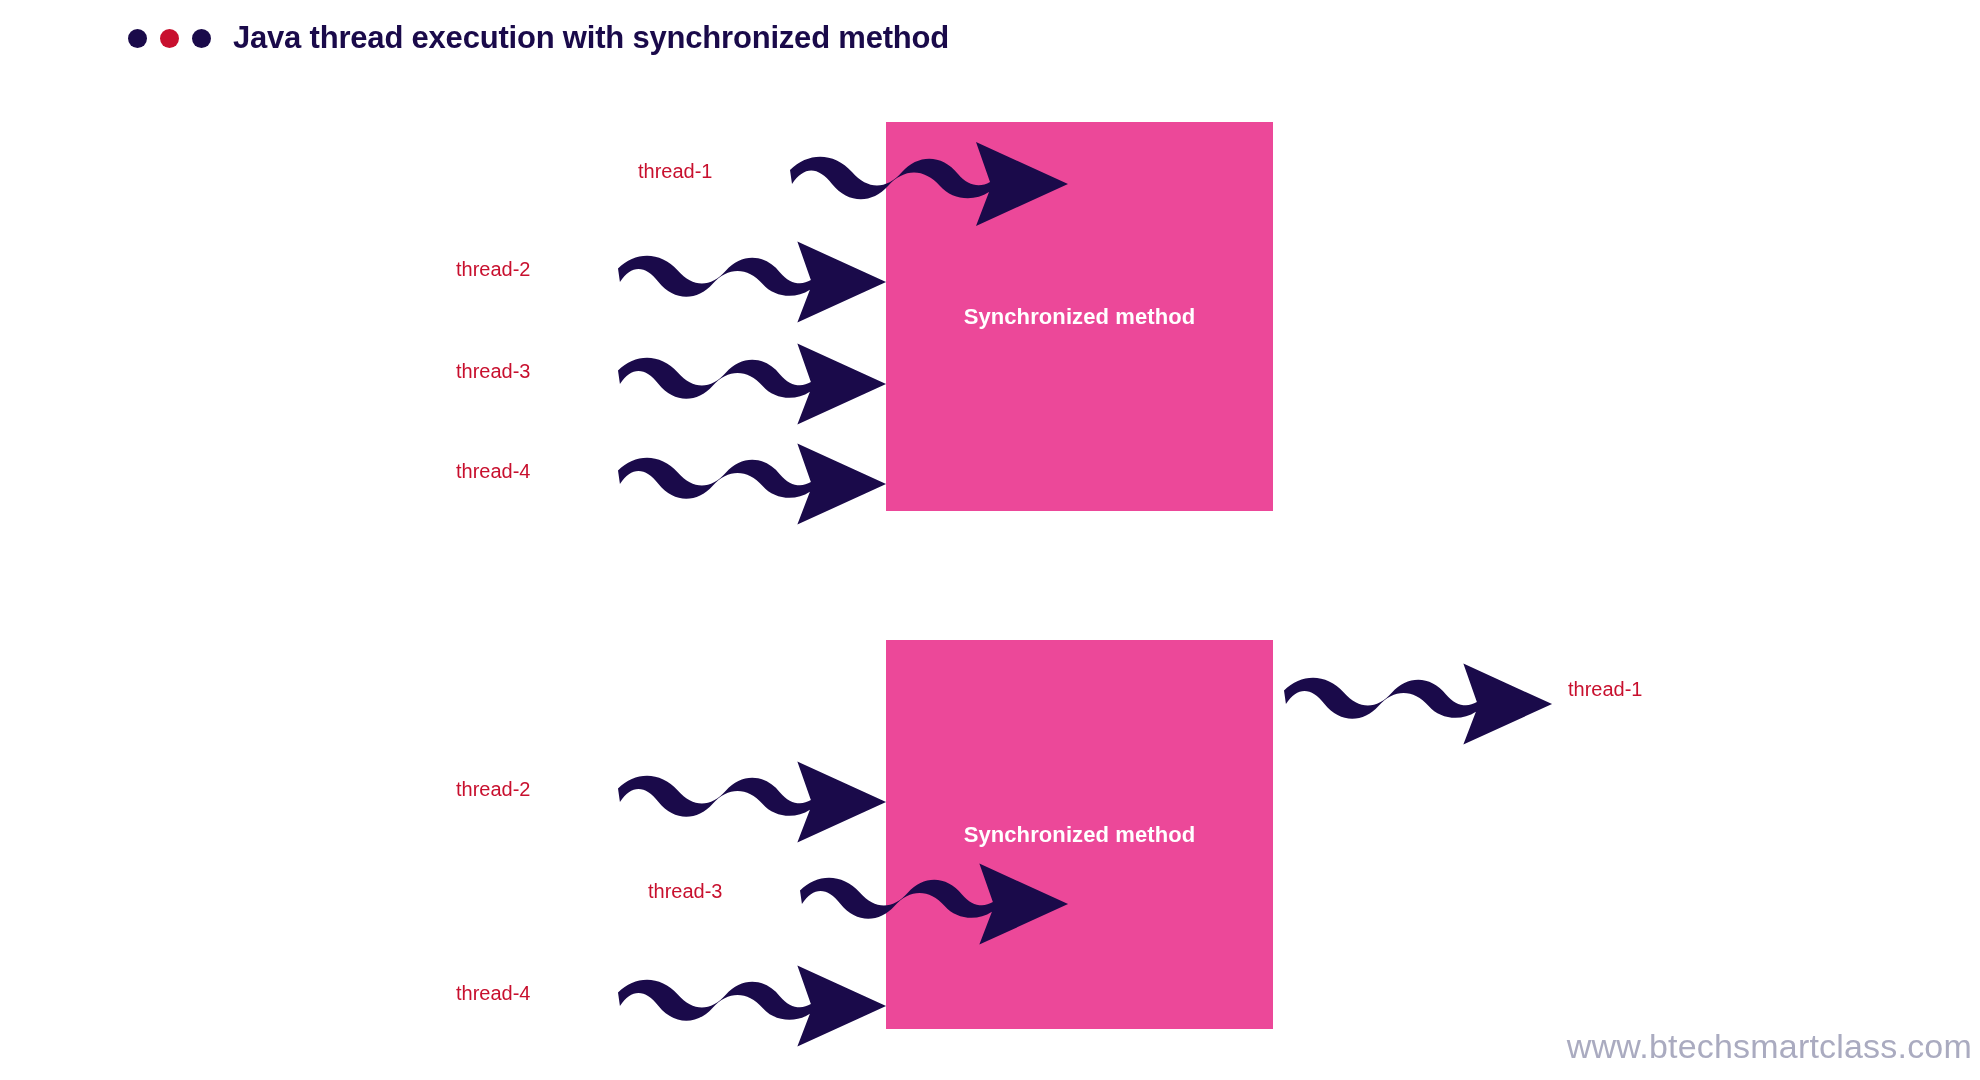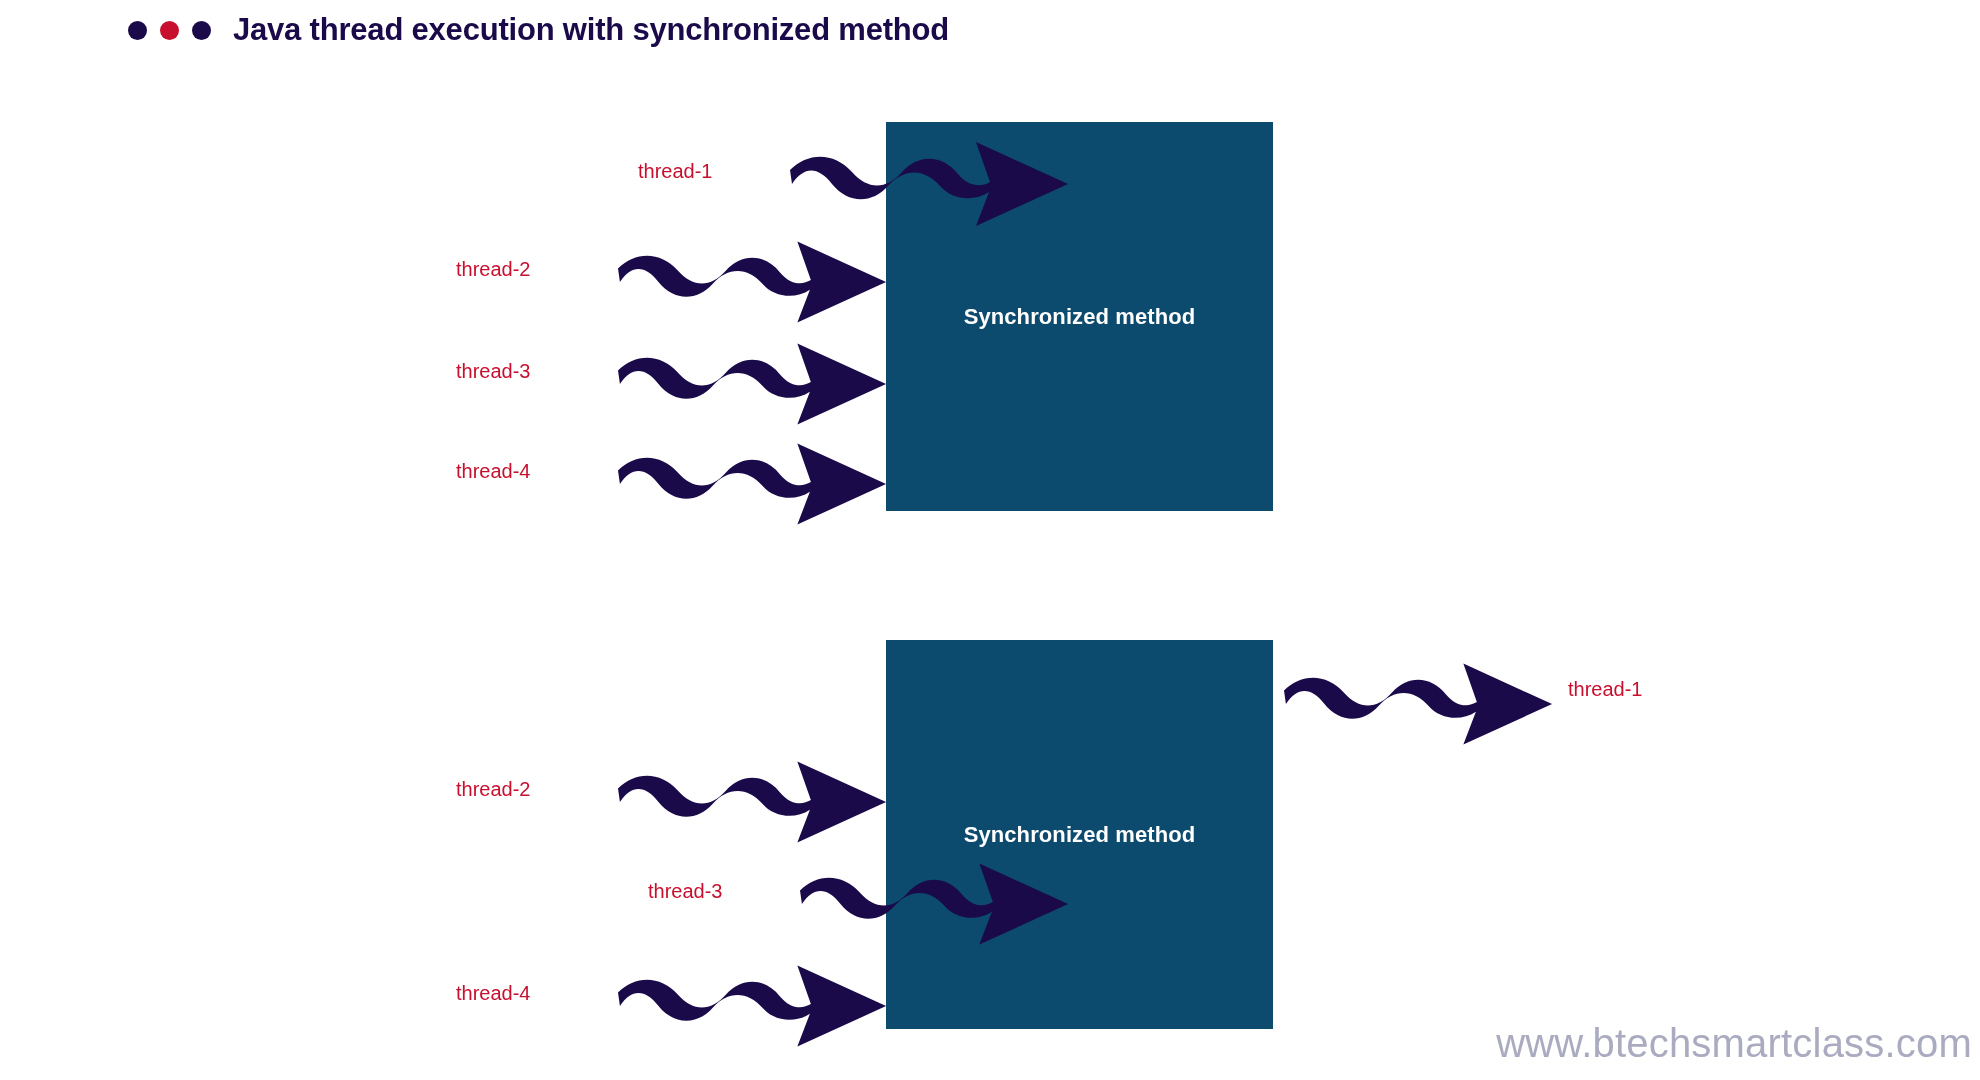--- a/index.html
+++ b/index.html
@@ -12,21 +12,21 @@
     height: 1080px;
     position: relative;
     overflow: hidden;
     font-family: "Liberation Sans", sans-serif;
   }
 
   
   #title-bar {
     position: absolute;
     left: 128px;
-    top: 12px;
+    top: 20px;
     display: flex;
     align-items: center;
     gap: 13px;
   }
   .title-dot {
     width: 19px;
     height: 19px;
     border-radius: 50%;
     flex: 0 0 auto;
   }
@@ -42,21 +42,21 @@
   }
 
   
   #stage {
     position: absolute;
     inset: 0;
   }
 
   .sync-box {
     position: absolute;
-    background: #0c4a6e;
+    background: #ec4899;
     display: flex;
     align-items: center;
     justify-content: center;
   }
   .sync-box-label {
     color: #ffffff;
     font-size: 22px;
     font-weight: 700;
     letter-spacing: 0.1px;
     white-space: nowrap;
@@ -83,21 +83,21 @@
     position: absolute;
     overflow: visible;
   }
   .arrow svg { display: block; overflow: visible; }
 
   
   #watermark {
     position: absolute;
     right: 8px;
     bottom: 14px;
-    font-size: 40px;
+    font-size: 34px;
     color: #aaabc0;
     letter-spacing: 0.2px;
     white-space: nowrap;
     user-select: none;
     margin-top: 29px;
   }
 </style>
 </head>
 <body>
 

